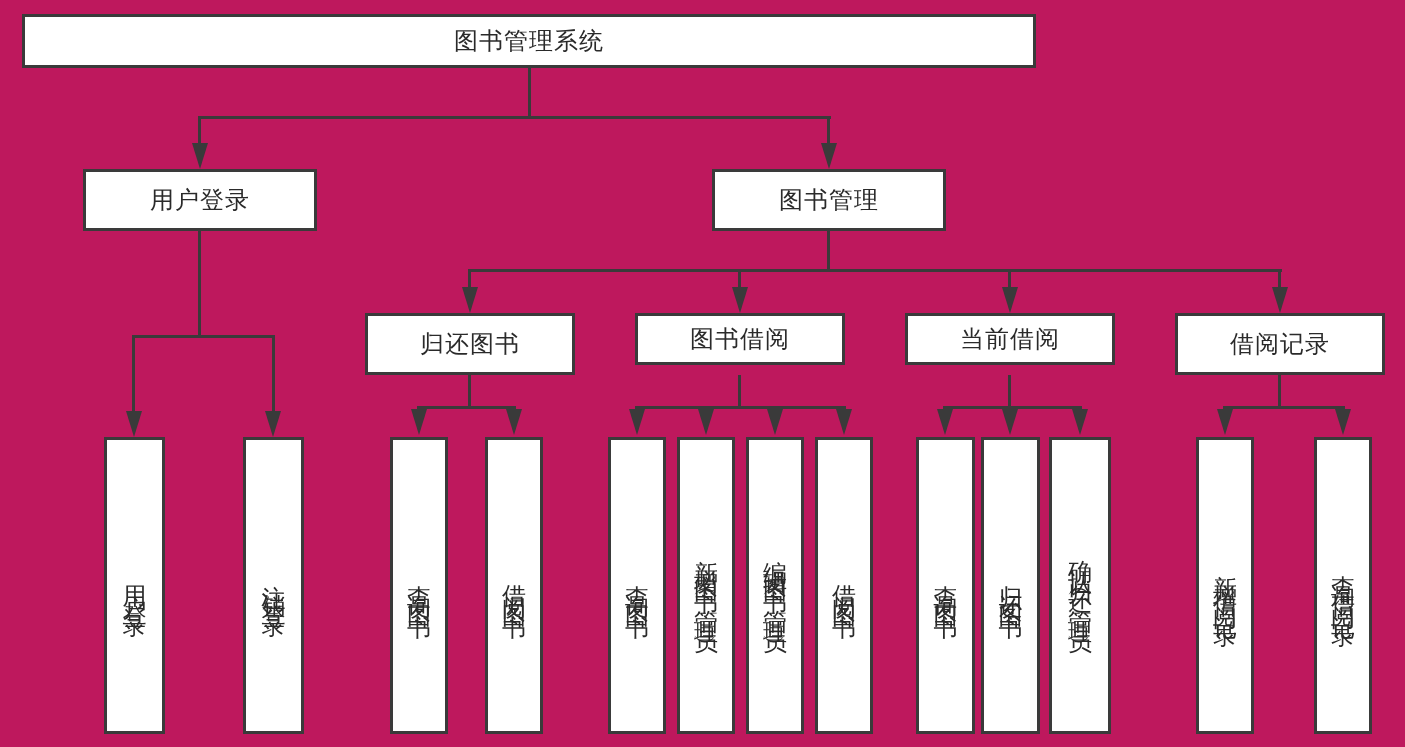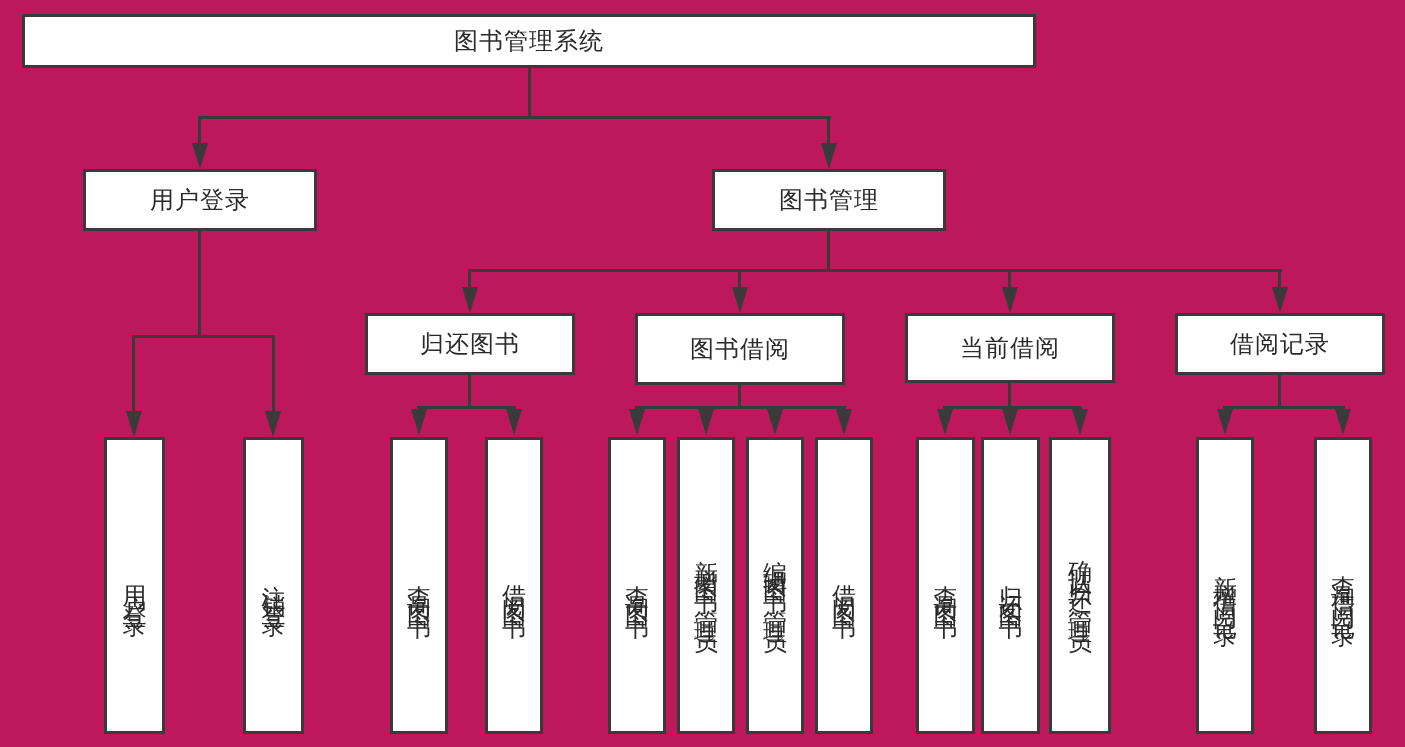--- a/index.html
+++ b/index.html
@@ -56,22 +56,22 @@
   <div class="vline" style="left:468px;top:269px;height:20px;"></div>
   <div class="arrow" style="left:462px;top:287px;"></div>
   <div class="vline" style="left:738px;top:269px;height:20px;"></div>
   <div class="arrow" style="left:732px;top:287px;"></div>
   <div class="vline" style="left:1008px;top:269px;height:20px;"></div>
   <div class="arrow" style="left:1002px;top:287px;"></div>
   <div class="vline" style="left:1278px;top:269px;height:20px;"></div>
   <div class="arrow" style="left:1272px;top:287px;"></div>
 
   <div class="box" style="left:365px;top:313px;width:210px;height:62px;">归还图书</div>
-  <div class="box" style="left:635px;top:313px;width:210px;height:72px;">图书借阅</div>
-  <div class="box" style="left:905px;top:313px;width:210px;height:70px;">当前借阅</div>
+  <div class="box" style="left:635px;top:313px;width:210px;height:52px;">图书借阅</div>
+  <div class="box" style="left:905px;top:313px;width:210px;height:52px;">当前借阅</div>
   <div class="box" style="left:1175px;top:313px;width:210px;height:62px;">借阅记录</div>
 
   <div class="vline" style="left:468px;top:375px;height:34px;"></div>
   <div class="hline" style="left:417px;top:406px;width:99px;"></div>
   <div class="arrow" style="left:411px;top:409px;"></div>
   <div class="arrow" style="left:506px;top:409px;"></div>
 
   <div class="vline" style="left:738px;top:375px;height:34px;"></div>
   <div class="hline" style="left:635px;top:406px;width:211px;"></div>
   <div class="arrow" style="left:629px;top:409px;"></div>

